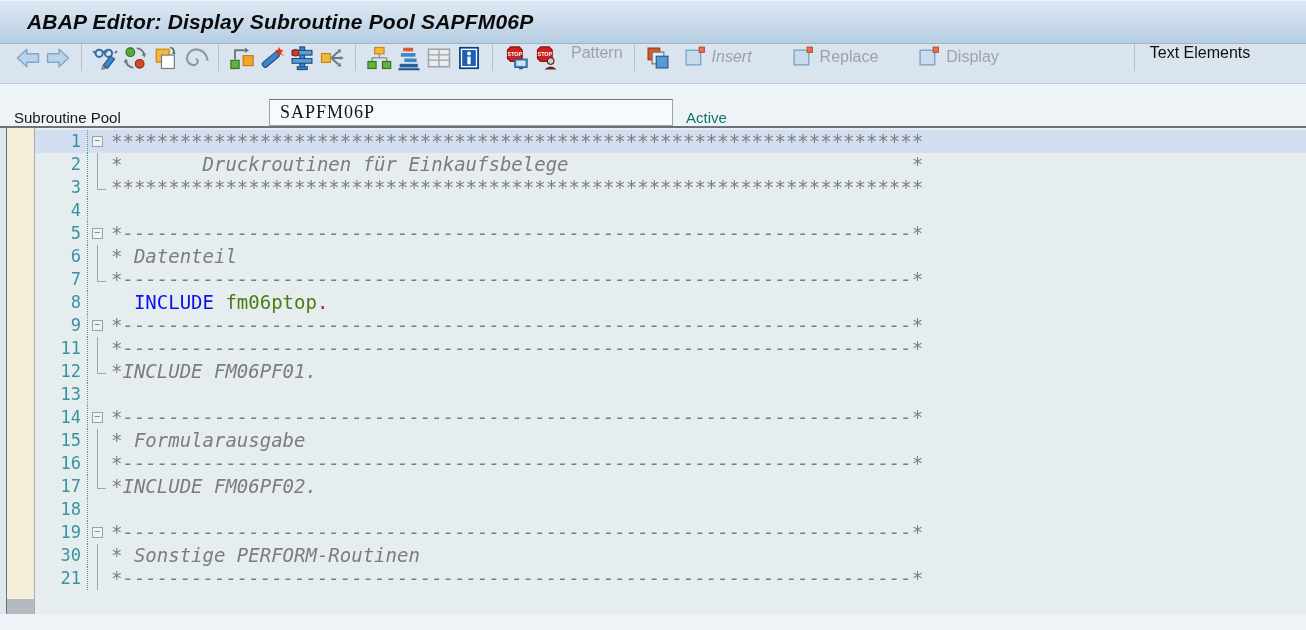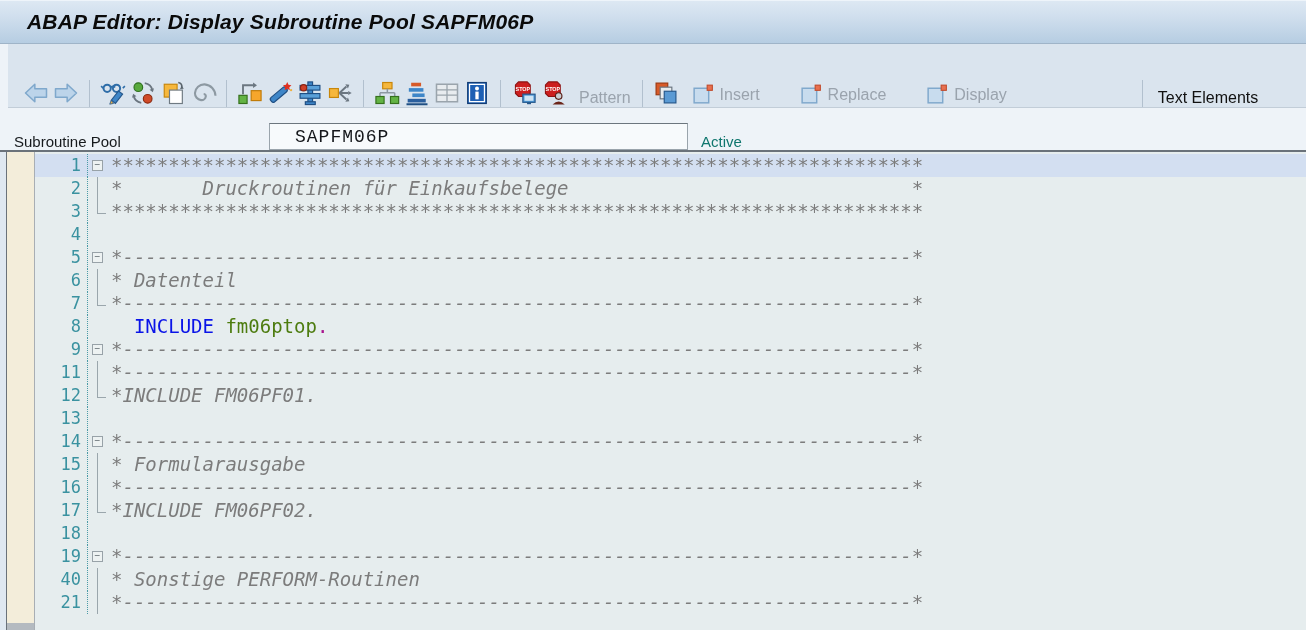--- a/index.html
+++ b/index.html
@@ -6,40 +6,40 @@
   .window{width:1306px;height:630px;overflow:hidden;position:relative;background:#eef3f8;
           font-family:"Liberation Sans",sans-serif;}
 
   
   .titlebar{height:44px;background:linear-gradient(#dde8f3,#cfdeed 40%,#b6cde2);
             border-top:1px solid #eef4fa;border-bottom:1px solid #9fb4c8;
             display:flex;align-items:center;padding-left:27px;box-sizing:border-box;}
   .titlebar .ttl{font-size:21px;font-weight:bold;font-style:italic;color:#0a0a0a;letter-spacing:.2px;}
 
   
-  .toolbar{height:64px;background:#dae4ee;border-bottom:1px solid #c2cdd8;
-           display:flex;align-items:flex-end;padding-left:13px;box-sizing:border-box;margin-left:8px;}
+  .toolbar{height:40px;background:#dae4ee;border-bottom:1px solid #c2cdd8;
+           display:flex;align-items:flex-start;padding-left:13px;box-sizing:border-box;}
   .tb-item{display:inline-flex;align-items:center;margin:0 1px;cursor:pointer;}
   .tb-icononly svg{width:28px;height:28px;display:block;}
   .tb-bicon svg{width:25px;height:25px;display:block;}
   .tb-sep{width:1px;height:27px;background:#b2c0ce;margin:0 8px;}
   .tb-sep:last-of-type{margin-left:132px;margin-right:10px;}
   .tb-blabel{font-size:16px;color:#111;padding:0 2px 0 4px;white-space:nowrap;}
   .tb-item.disabled .tb-blabel{color:#9aa3ad;}
   [data-name="pattern-button"]{margin-left:6px;}
-  [data-name="insert-button"]{margin-left:10px;}
+  [data-name="insert-button"]{margin-left:10px;font-style:italic;}
   [data-name="replace-button"]{margin-left:36px;}
   [data-name="delete-button"]{margin-left:36px;}
 
   
   .formbar{height:42px;background:#eef3f8;display:flex;align-items:flex-end;box-sizing:border-box;}
   .flabel{font-size:15px;color:#16191c;margin-left:14px;width:255px;}
   .finput{width:392px;height:25px;background:#f7fafc;border:1px solid #9aa4ac;border-top-color:#6c767e;
-          font-family:Liberation Mono, monospace;font-size:18px;color:#14161a;
-          padding:0 0 0 25px;letter-spacing:1px;}
+          font-family:Liberation Serif, serif;font-size:18px;color:#14161a;
+          padding:0 0 0 10px;letter-spacing:1px;}
   .fstatus{font-size:15px;color:#0f766e;margin-left:13px;}
 
   
   .editor{height:486px;border-top:2px solid #6a727a;display:flex;background:#e6edee;}
   .mstrip{width:6px;background:#dfe8f1;}
   .bookmark{width:27px;background:#f3edda;border-left:1px solid #6a727a;border-right:1px solid #a8aeb4;position:relative;}
   .bookmark .bm-foot{position:absolute;left:0;bottom:0;width:100%;height:15px;background:#b4bac0;}
   .codearea{flex:1;overflow:hidden;padding-top:2px;}
   .cl{display:flex;height:23px;}
   .cl.hl{background:#d3dff1;}
@@ -364,21 +364,21 @@
           <span class="ct" data-name="code-text"></span>
         </div>
         <div class="cl" data-name="code-line">
           <span class="ln" data-name="line-number">19</span>
           <span class="fold" data-name="fold-toggle">
             <i class="fbox">−</i>
           </span>
           <span class="ct" data-name="code-text"><span class="tk-comment">*---------------------------------------------------------------------*</span></span>
         </div>
         <div class="cl" data-name="code-line">
-          <span class="ln" data-name="line-number">40</span>
+          <span class="ln" data-name="line-number">30</span>
           <span class="fold" data-name="fold-marker">
             <i class="fline"></i>
           </span>
           <span class="ct" data-name="code-text"><span class="tk-comment">* Sonstige PERFORM-Routinen</span></span>
         </div>
         <div class="cl" data-name="code-line">
           <span class="ln" data-name="line-number">21</span>
           <span class="fold" data-name="fold-marker">
             <i class="fline"></i>
           </span>

